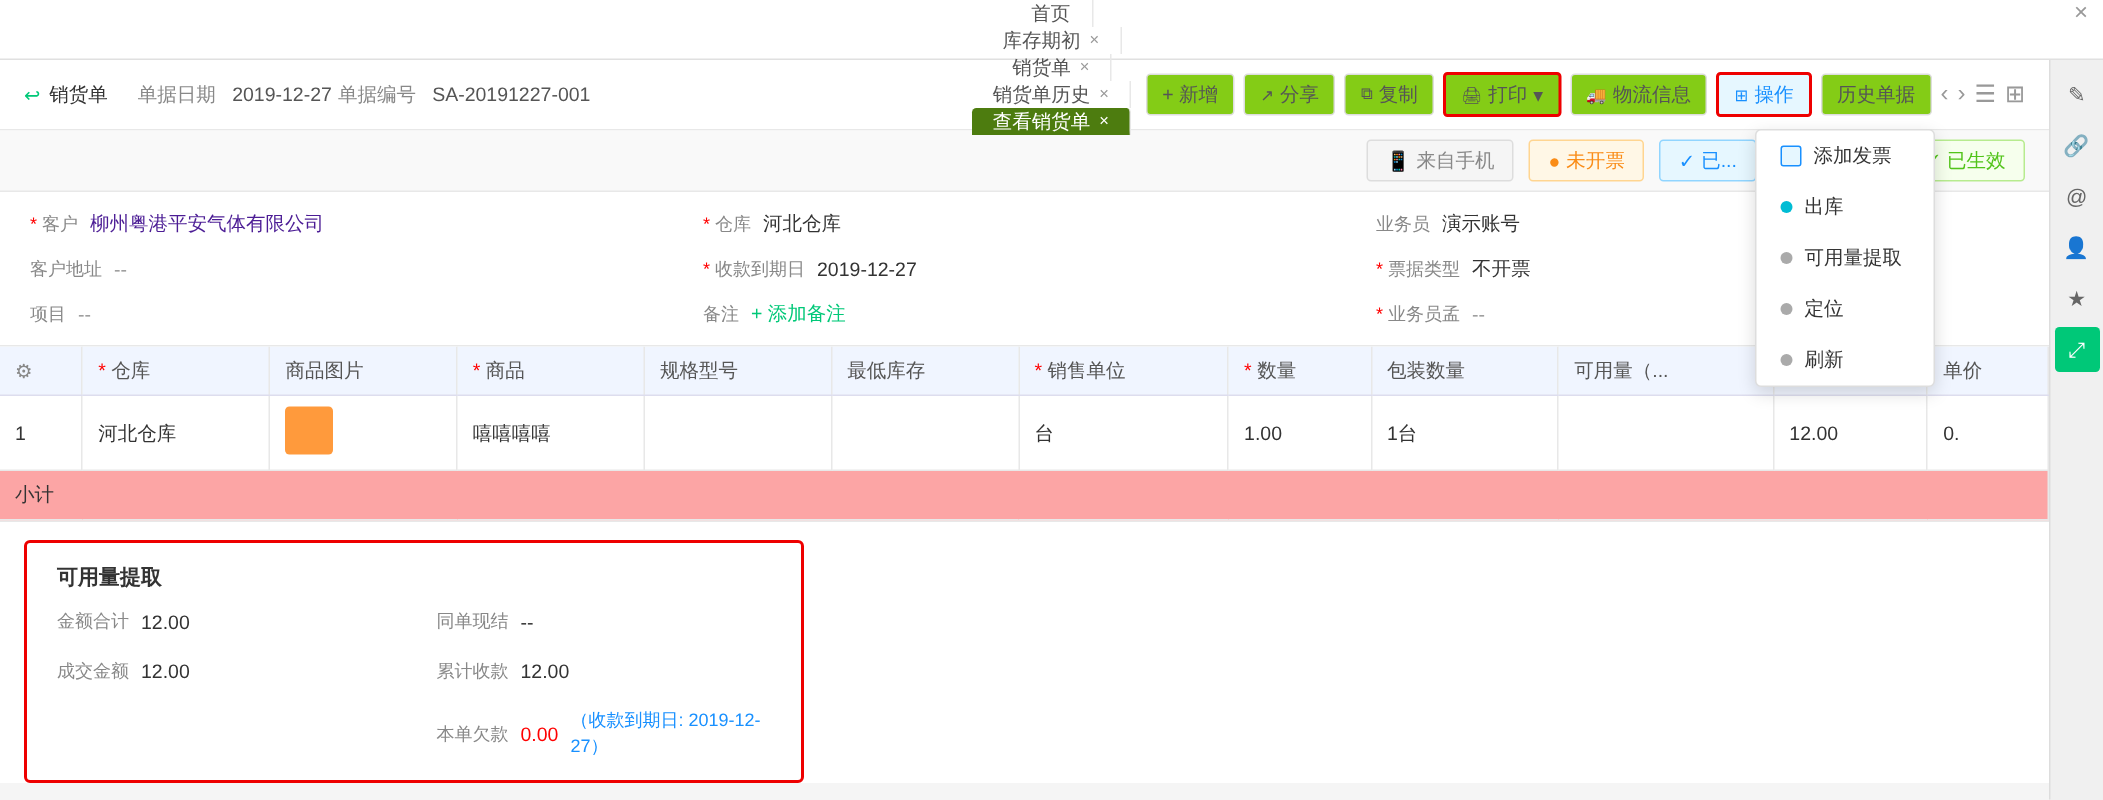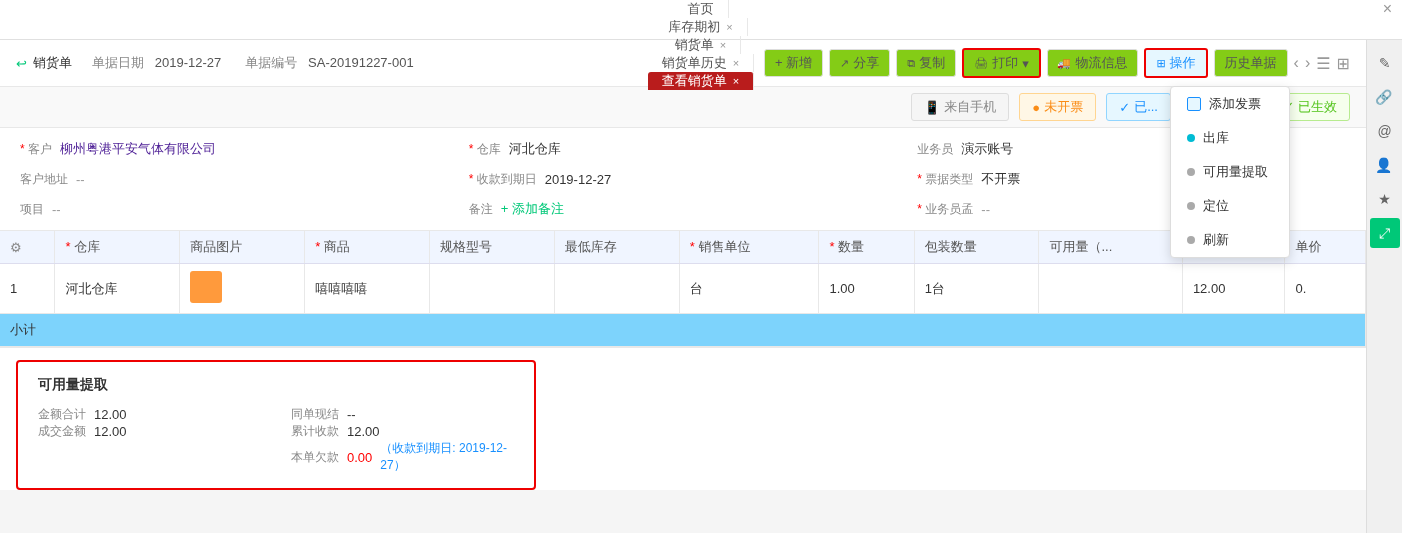--- a/index.html
+++ b/index.html
@@ -20,21 +20,21 @@
       display: flex;
       align-items: center;
       padding: 0 14px;
       height: 100%;
       cursor: pointer;
       color: #555;
       border-right: 1px solid #e8e8e8;
       white-space: nowrap;
     }
     .tab-item.active {
-      background: #b91c1c;
+      background: #4d7c0f;
       color: #fff;
       border-radius: 3px 3px 0 0;
     }
     .tab-close {
       margin-left: 6px;
       font-size: 11px;
       cursor: pointer;
       color: #999;
     }
     .tab-item.active .tab-close { color: #fff; }
@@ -63,21 +63,21 @@
       gap: 20px;
     }
     .doc-title {
       display: flex;
       align-items: center;
       gap: 6px;
       color: #333;
       font-weight: 500;
     }
     .doc-title .icon { color: #00c878; }
-    .doc-meta { display: flex; align-items: center; gap: 24px; color: #555; }
+    .doc-meta { display: flex; align-items: center; gap: 4px; color: #555; }
     .doc-meta span { white-space: nowrap; }
     .doc-meta .label { color: #888; }
 
     
     .toolbar {
       display: flex;
       align-items: center;
       margin-left: auto;
       gap: 6px;
       position: relative;
@@ -167,21 +167,21 @@
       padding: 7px 10px;
       text-align: left;
       border-right: 1px solid #e8e8e8;
       border-bottom: 1px solid #dde;
       color: #555;
       white-space: nowrap;
       font-weight: 500;
     }
     thead th .required-star { color: #f00; }
     tbody tr:nth-child(even) { background: #fafafa; }
-    tbody tr.subtotal { background: #7dd3fc; }
+    tbody tr.subtotal { background: #fca5a5; }
     tbody td {
       padding: 7px 10px;
       border-right: 1px solid #e8e8e8;
       border-bottom: 1px solid #e8e8e8;
     }
     .settings-icon { color: #888; cursor: pointer; }
 
     
     .product-img {
       width: 32px;
@@ -201,21 +201,21 @@
       background: #fff;
     }
     .collection-title {
       font-weight: bold;
       font-size: 14px;
       margin-bottom: 12px;
     }
     .collection-grid {
       display: grid;
       grid-template-columns: 1fr 1fr;
-      gap: 0 30px;
+      gap: 16px 30px;
     }
     .collection-row {
       display: flex;
       align-items: center;
       gap: 8px;
     }
     .coll-label { color: #888; white-space: nowrap; font-size: 12px; }
     .coll-value { color: #333; font-size: 13px; }
     .coll-value.red { color: #f00; }
     .coll-value.blue { color: #1890ff; }

